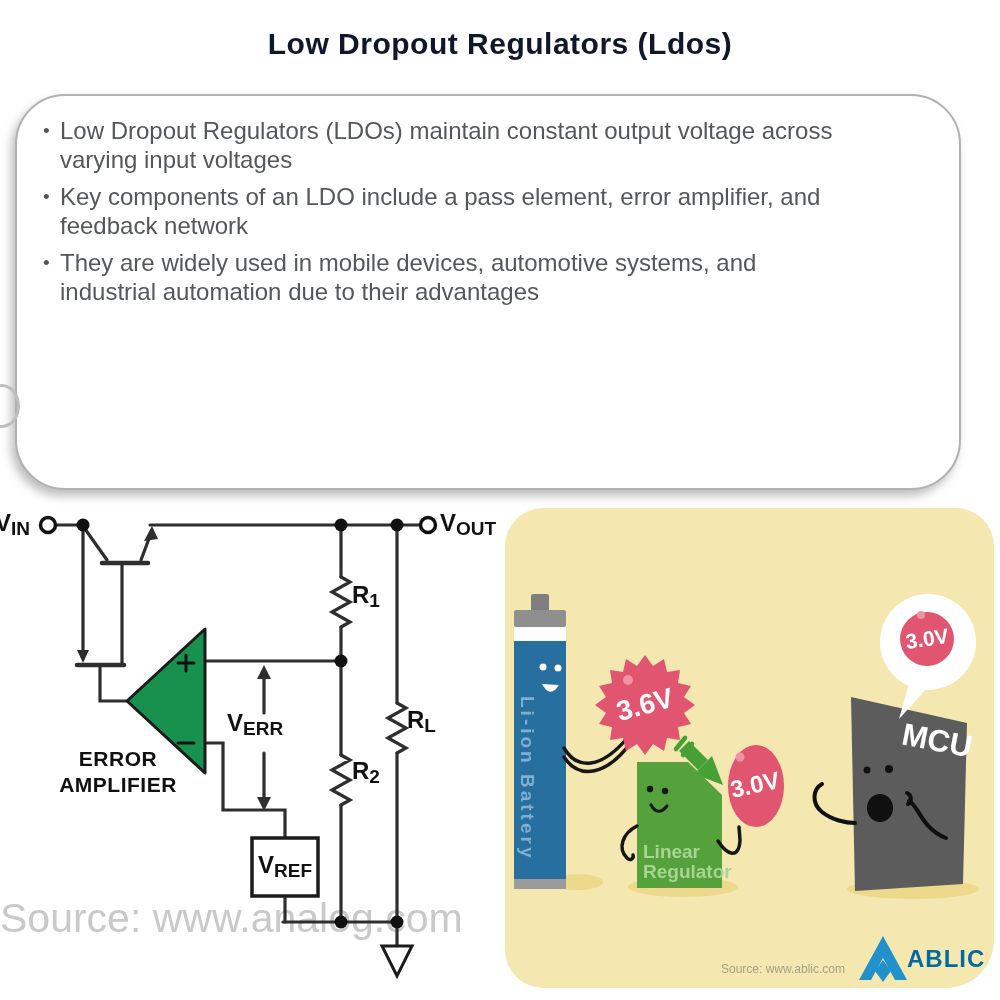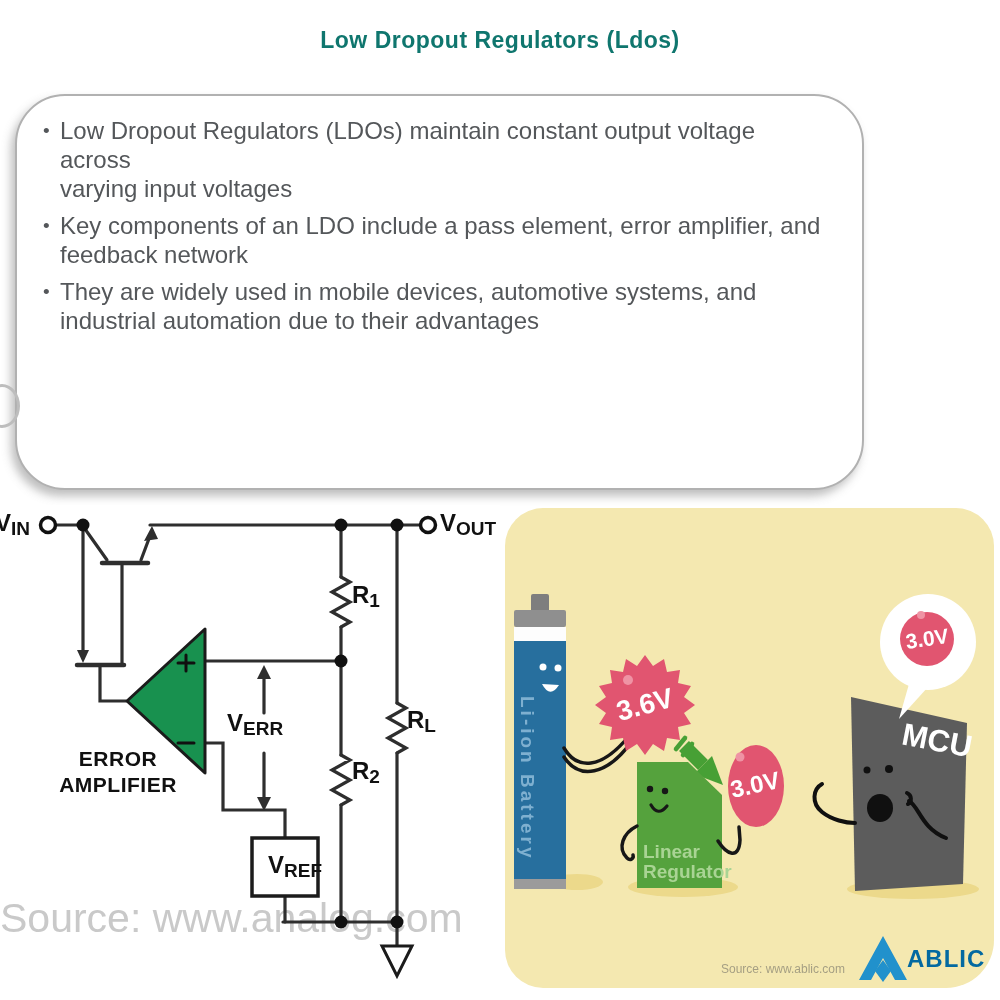--- a/index.html
+++ b/index.html
@@ -4,26 +4,26 @@
 <style>
   html,body{margin:0;padding:0;}
   body{
     width:1000px;height:1000px;position:relative;overflow:hidden;
     background:#ffffff;
     font-family:"Liberation Sans", sans-serif;
   }
   
   .page-title{
     position:absolute;top:27px;left:0;width:1000px;
-    text-align:center;font-size:23px;font-weight:bold;
-    color:#0f766e;letter-spacing:.5px;
+    text-align:center;font-size:30px;font-weight:bold;
+    color:#0f172a;letter-spacing:.5px;
   }
   
   .info-card{
-    position:absolute;left:15px;top:94px;width:849px;height:396px;
+    position:absolute;left:15px;top:94px;width:946px;height:396px;
     background:#fff;border:2px solid #b1b1b1;border-radius:50px;
     box-shadow:-4px 6px 10px rgba(110,110,110,.45);
     box-sizing:border-box;padding:20px 30px 13px 26px;
   }
   .bullet{
     position:relative;padding-left:17px;margin-bottom:8px;
     font-size:24px;line-height:29px;color:#54575a;
     white-space:pre-line;
   }
   .bullet::before{content:"•";position:absolute;left:0;top:0;font-size:19px;color:#54575a;}
@@ -34,21 +34,21 @@
   
   .circuit-panel{position:absolute;left:0;top:505px;width:500px;height:495px;overflow:hidden;background:#fff;}
   .circuit-panel svg{position:absolute;left:0;top:0;}
   .clabel{position:absolute;font-weight:bold;font-size:24px;color:#111;white-space:nowrap;}
   .clabel sub{font-size:19px;vertical-align:-4px;letter-spacing:0;}
   .amp-label{
     position:absolute;left:48px;top:241px;width:140px;text-align:center;
     font-weight:bold;font-size:21px;line-height:26px;color:#101010;letter-spacing:.5px;
   }
   .amp-label span{display:block;}
-  .vref-label{position:absolute;left:252px;top:346px;width:86px;text-align:center;}
+  .vref-label{position:absolute;left:252px;top:346px;width:66px;text-align:center;}
   .watermark{
     position:absolute;left:0;top:390px;width:500px;
     font-size:41px;color:#c9c9c9;white-space:nowrap;z-index:0;
   }
   
   .cartoon-panel{
     position:absolute;left:505px;top:508px;width:489px;height:480px;
     background:#f4e8b0;border-radius:38px;border-bottom-right-radius:48px;
   }
   .battery-label{

